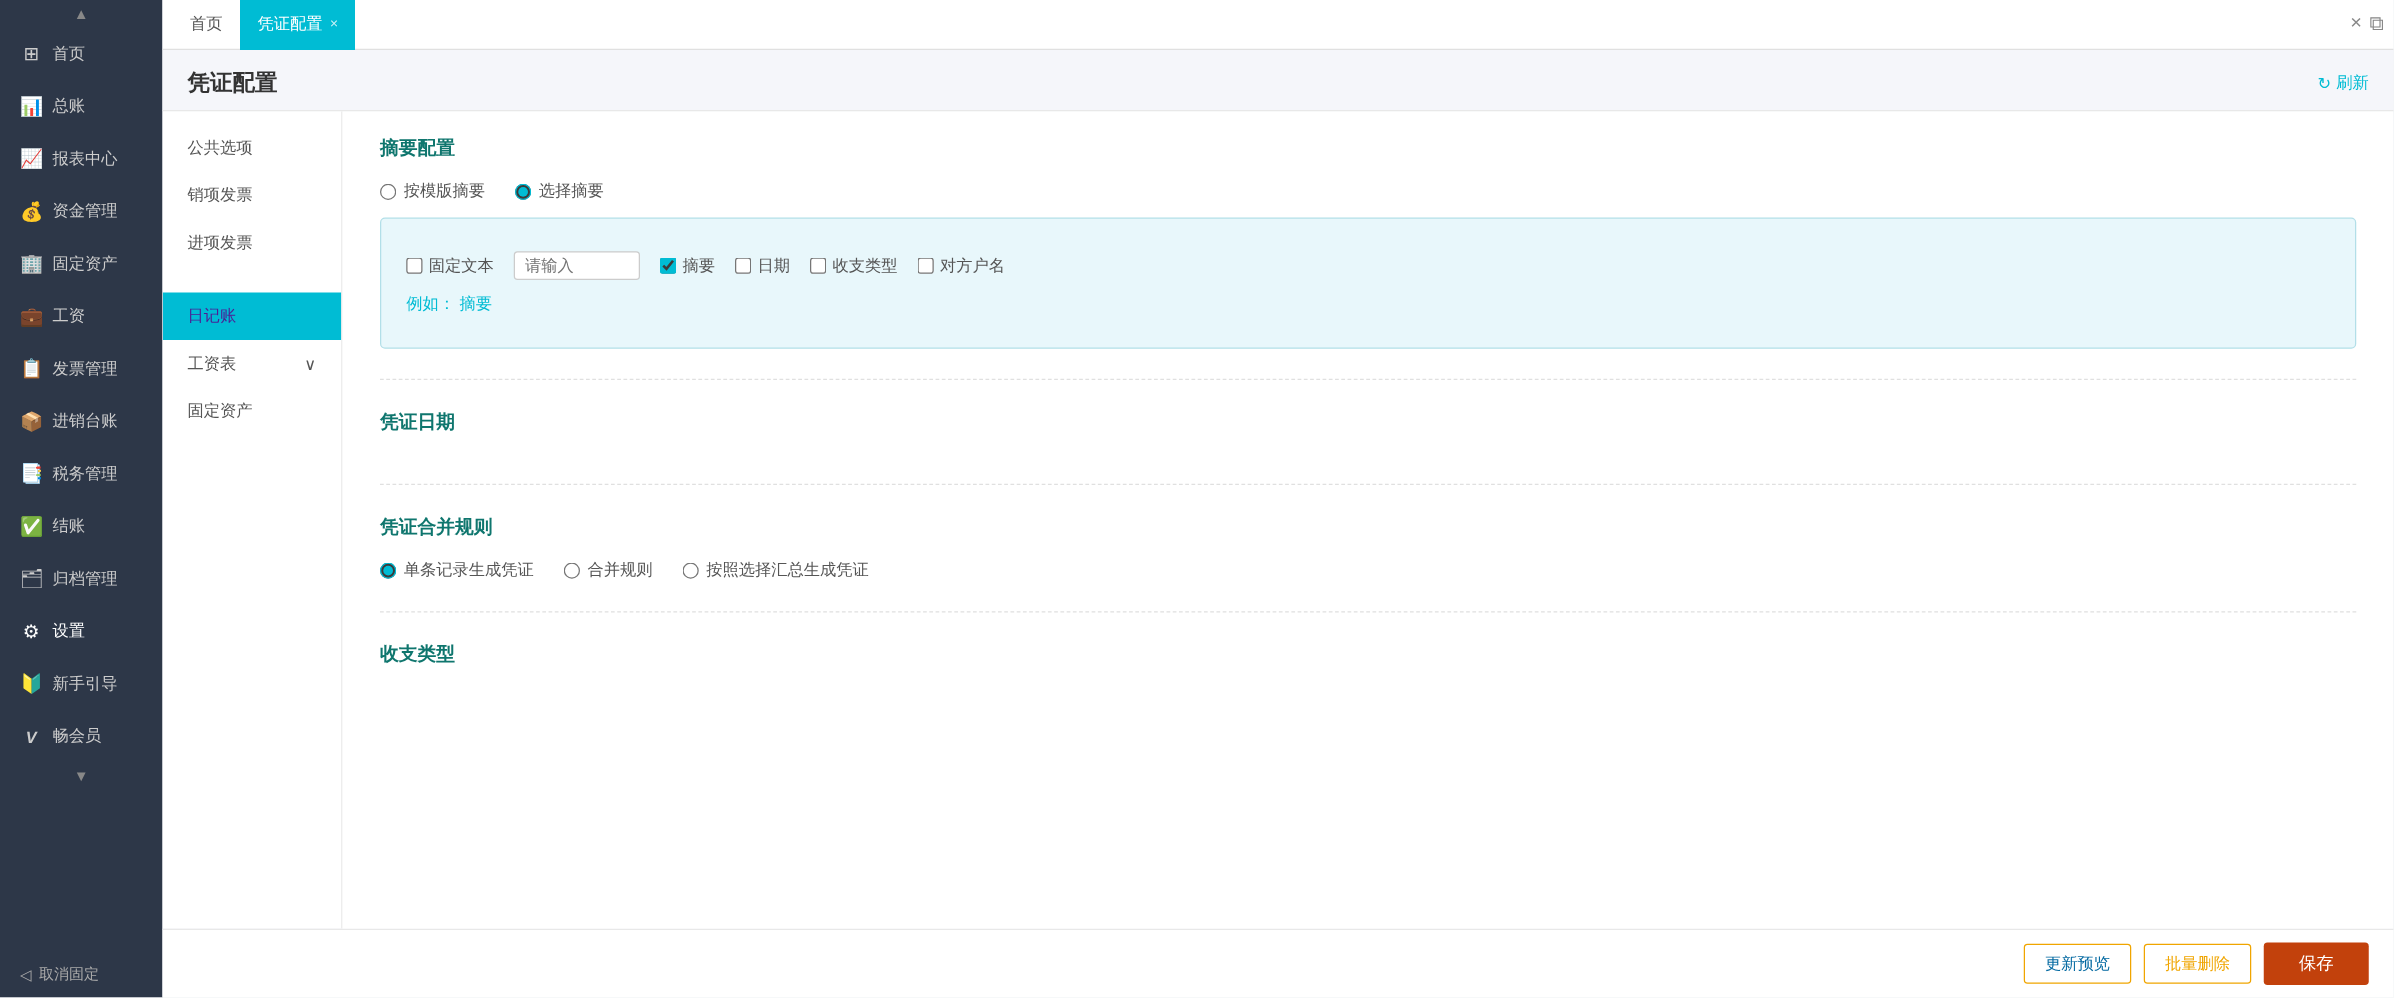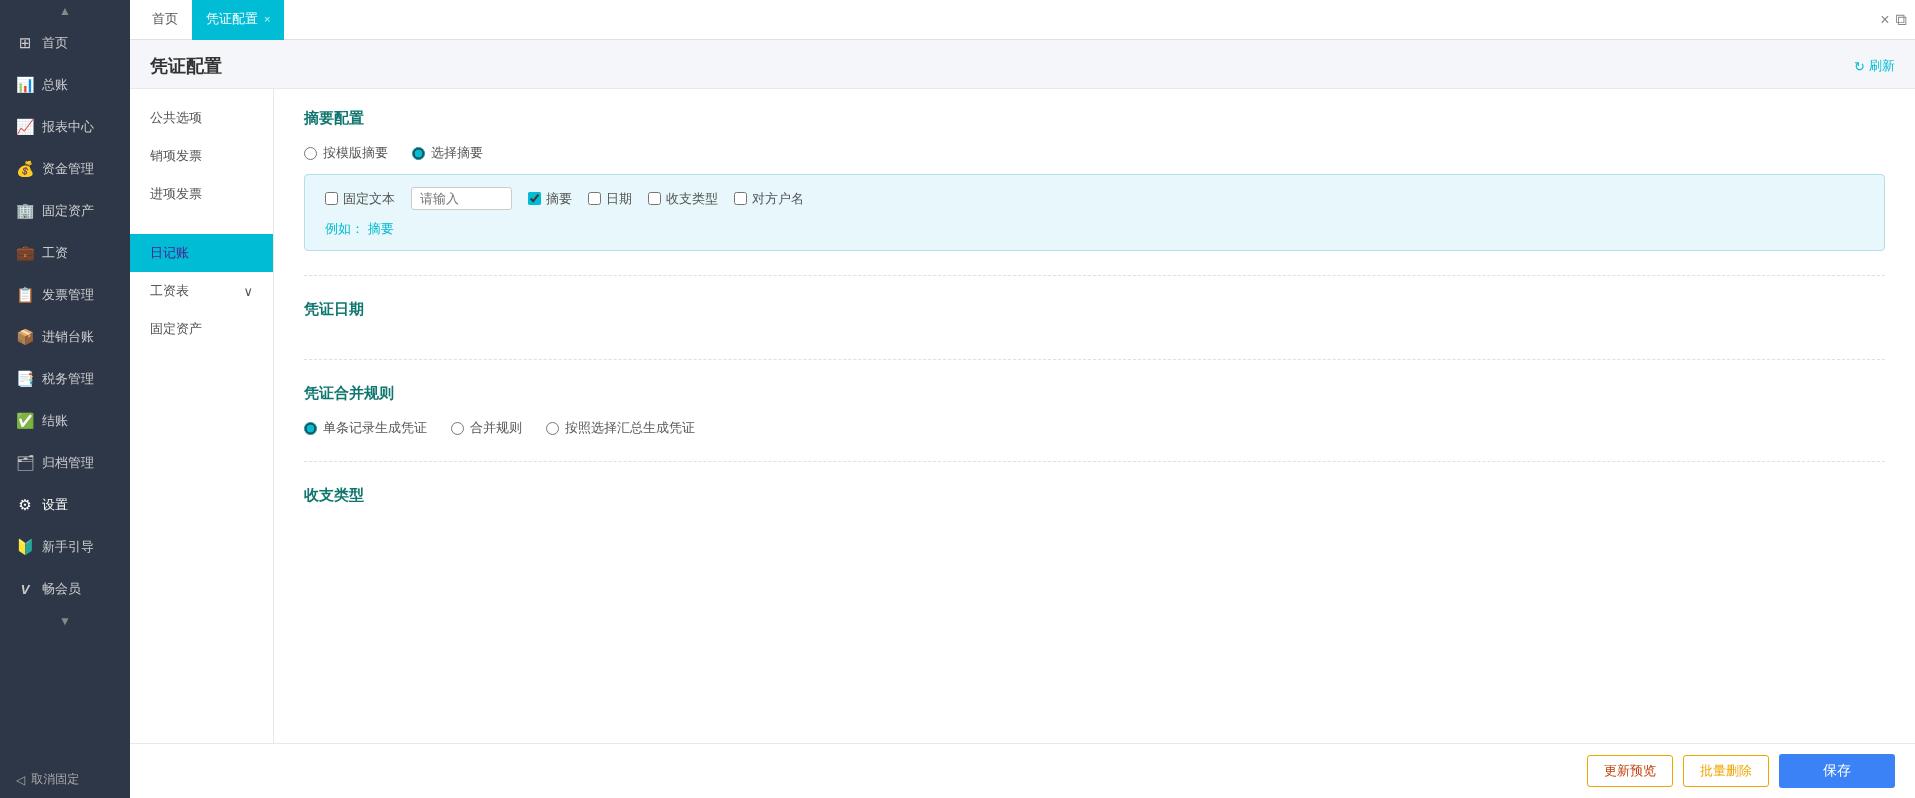--- a/index.html
+++ b/index.html
@@ -186,21 +186,21 @@
     .radio-label input[type="radio"] {
       accent-color: #00bcd4;
       cursor: pointer;
     }
 
     
     .summary-config-box {
       background: #e8f7fb;
       border: 1px solid #b2dfe8;
       border-radius: 4px;
-      padding: 12px 20px;
+      padding: 26px 20px;
       margin-top: 12px;
     }
     .summary-config-row {
       display: flex;
       align-items: center;
       gap: 16px;
       flex-wrap: wrap;
     }
     .checkbox-label {
       display: flex;
@@ -235,41 +235,41 @@
       border-top: 1px solid #e8e8e8;
       padding: 10px 20px;
       display: flex;
       justify-content: flex-end;
       gap: 10px;
       align-items: center;
       flex-shrink: 0;
     }
     .btn-update-preview {
       border: 1px solid #f0a500;
-      color: #c2410c;
+      color: #0369a1;
       background: #fff;
       padding: 6px 16px;
       border-radius: 3px;
       cursor: pointer;
       font-size: 13px;
     }
     .btn-batch-delete {
       border: 1px solid #f0a500;
       color: #f0a500;
       background: #fff;
       padding: 6px 16px;
       border-radius: 3px;
       cursor: pointer;
       font-size: 13px;
     }
     .btn-save {
-      background: #3b82f6;
+      background: #c2410c;
       color: #fff;
       border: none;
-      padding: 8px 44px;
+      padding: 8px 28px;
       border-radius: 3px;
       cursor: pointer;
       font-size: 14px;
       font-weight: 500;
     }
 
     
     .right-content::-webkit-scrollbar { width: 6px; }
     .right-content::-webkit-scrollbar-thumb { background: #ccc; border-radius: 3px; }
 

